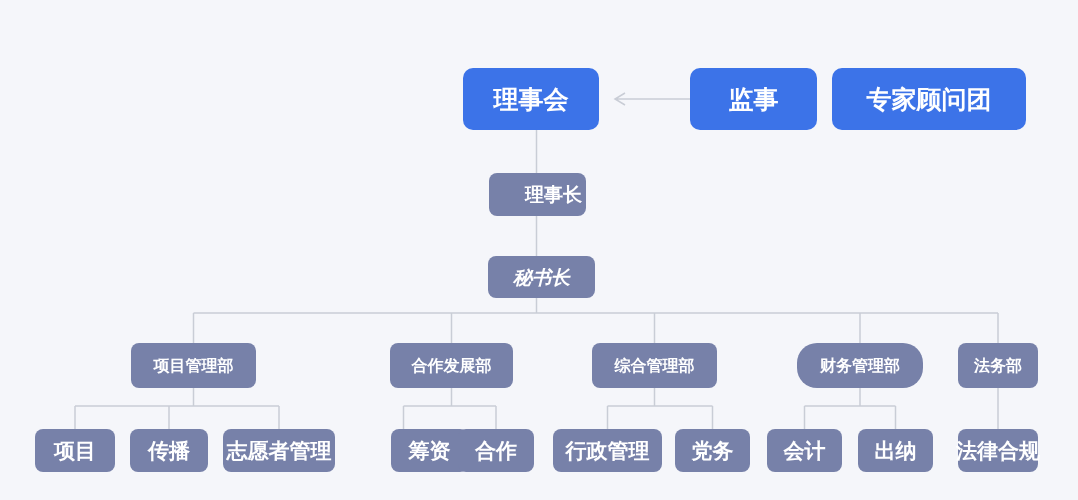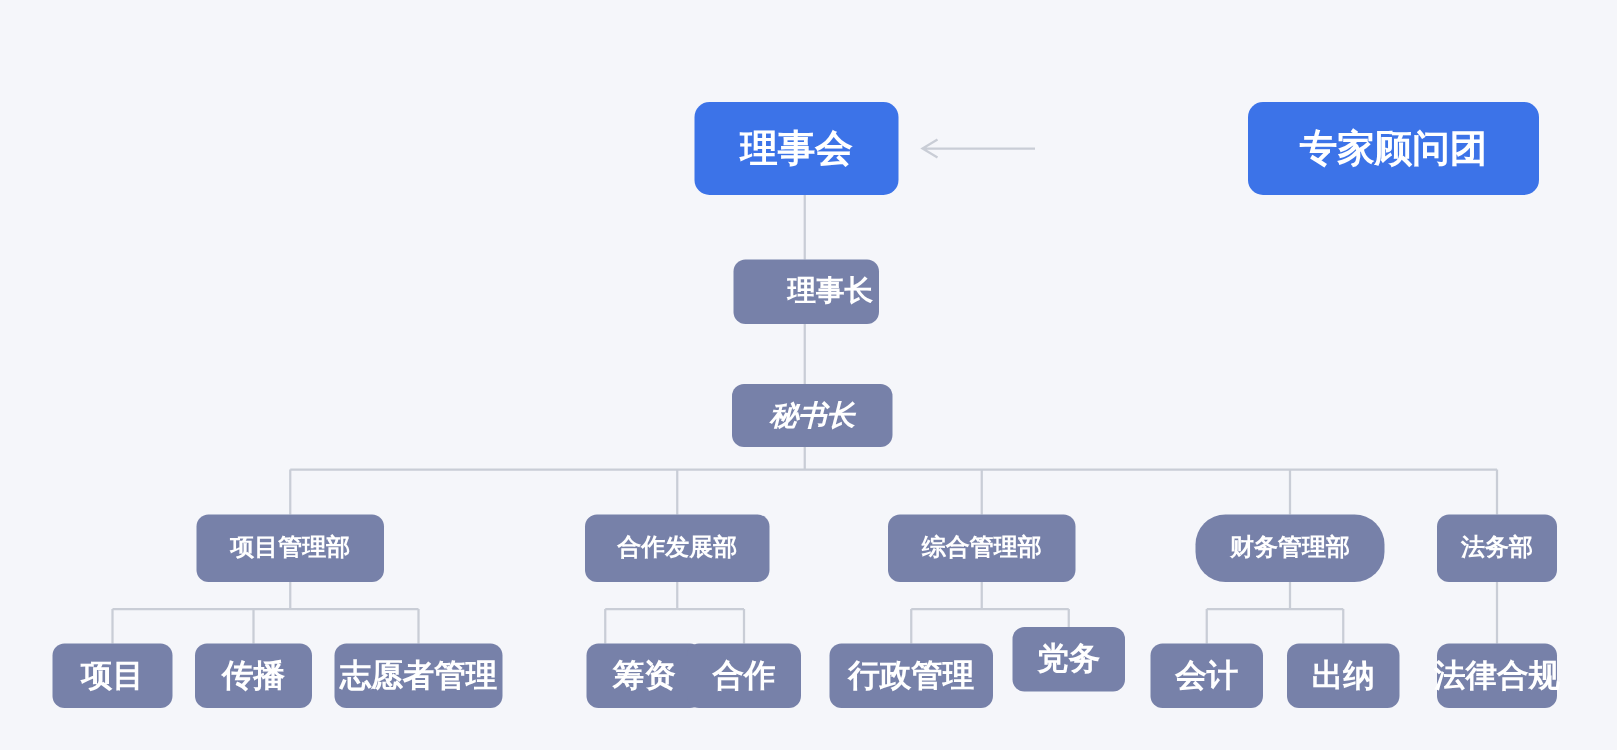--- a/index.html
+++ b/index.html
@@ -63,21 +63,21 @@
   #n-dept-general     { left: 592px; top: 343px; width: 125px; height: 45px; }
   #n-dept-finance     { left: 797px; top: 343px; width: 126px; height: 45px; border-radius: 20px; }
   #n-dept-legal       { left: 958px; top: 343px; width: 80px;  height: 45px; }
   
   #n-sub-project       { left: 35px;  top: 429px; width: 80px;  height: 43px; }
   #n-sub-communication { left: 130px; top: 429px; width: 78px;  height: 43px; }
   #n-sub-volunteer     { left: 223px; top: 429px; width: 112px; height: 43px; }
   #n-sub-fundraising   { left: 365px; top: 429px; width: 77px;  height: 43px; margin-left: 26px; }
   #n-sub-cooperation   { left: 458px; top: 429px; width: 76px;  height: 43px; }
   #n-sub-admin         { left: 553px; top: 429px; width: 109px; height: 43px; }
-  #n-sub-party         { left: 675px; top: 418px; width: 75px;  height: 43px; }
+  #n-sub-party         { left: 675px; top: 429px; width: 75px;  height: 43px; }
   #n-sub-accounting    { left: 767px; top: 429px; width: 75px;  height: 43px; }
   #n-sub-cashier       { left: 858px; top: 429px; width: 75px;  height: 43px; }
   #n-sub-compliance    { left: 958px; top: 429px; width: 80px;  height: 43px; }
 </style>
 </head>
 <body>
 
 <div class="chart">
 
   <svg class="connectors" viewBox="0 0 1078 500" xmlns="http://www.w3.org/2000/svg">
@@ -93,20 +93,21 @@
     <path d="M451.5 388 V406 M403.5 406 H496 M403.5 406 V429 M496 406 V429"></path>
 
     <path d="M654.5 388 V406 M607.5 406 H712.5 M607.5 406 V429 M712.5 406 V429"></path>
 
     <path d="M860 388 V406 M804.5 406 H895.5 M804.5 406 V429 M895.5 406 V429"></path>
 
     <path d="M998 388 V429"></path>
   </svg>
 
   <div class="node blue" id="n-board">理事会</div>
+  <div class="node blue" id="n-supervisor">监事</div>
   <div class="node blue" id="n-advisors">专家顾问团</div>
 
   <div class="node slate mid" id="n-chairman">理事长</div>
   <div class="node slate mid" id="n-secretary">秘书长</div>
 
   <div class="node slate dept" id="n-dept-project">项目管理部</div>
   <div class="node slate dept" id="n-dept-cooperation">合作发展部</div>
   <div class="node slate dept" id="n-dept-general">综合管理部</div>
   <div class="node slate dept" id="n-dept-finance">财务管理部</div>
   <div class="node slate dept" id="n-dept-legal">法务部</div>

